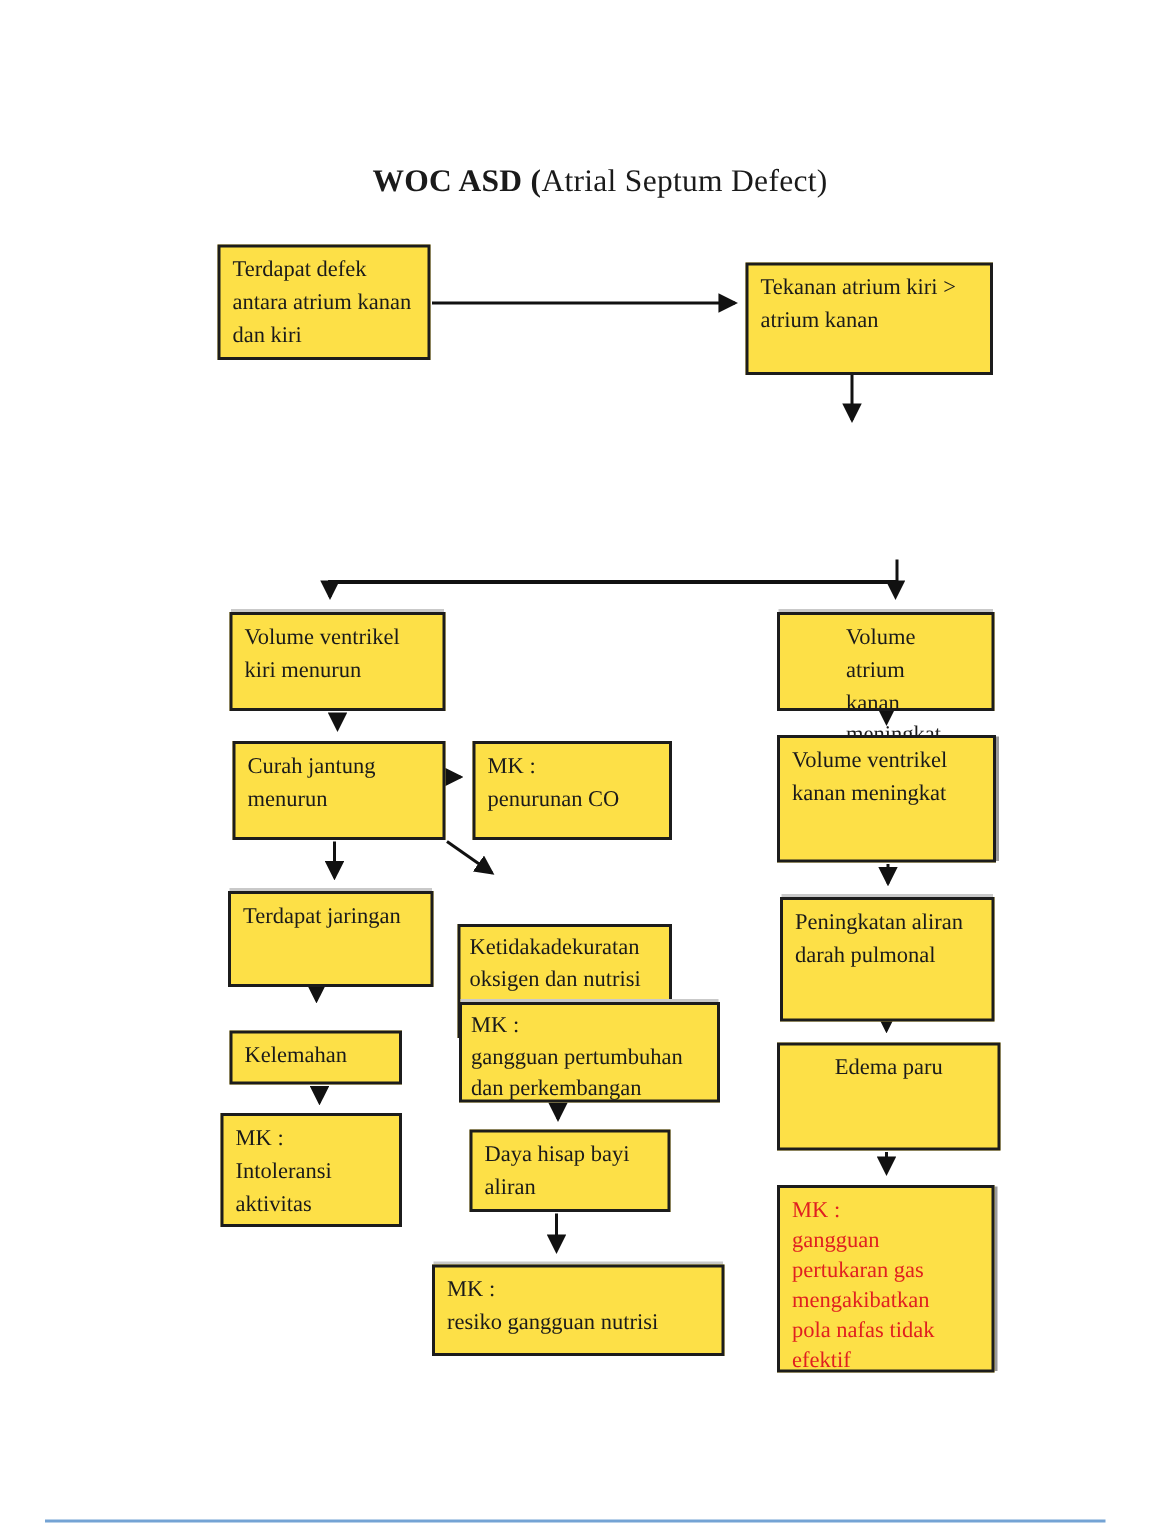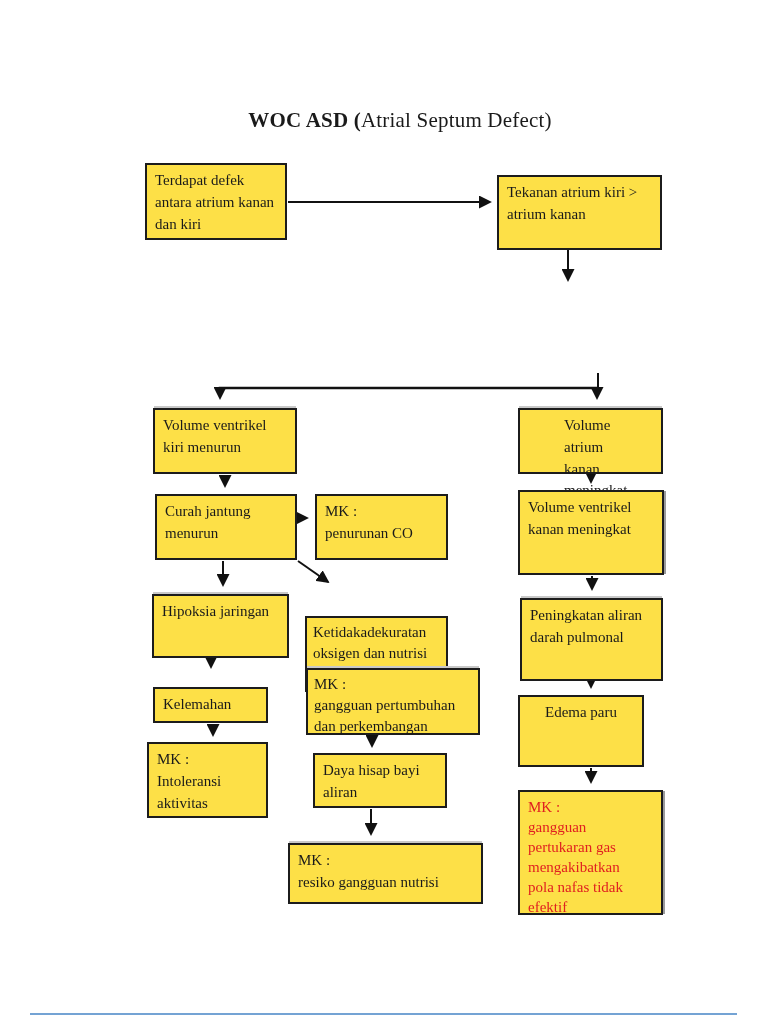--- a/index.html
+++ b/index.html
@@ -75,32 +75,32 @@
   <div class="box mk" style="left:315px;top:494px;width:133px;height:66px;">MK :
 penurunan CO</div>
 
   <div class="box sh-right" style="left:518px;top:490px;width:146px;height:85px;">Volume ventrikel
 kanan meningkat</div>
 
   <div class="box tight" style="left:305px;top:616px;width:143px;height:76px;">Ketidakadekuratan
 oksigen dan nutrisi
 ke jaringan</div>
 
-  <div class="box sh-top" style="left:152px;top:594px;width:137px;height:64px;">Hipoksia jaringan</div>
+  <div class="box sh-top" style="left:152px;top:594px;width:137px;height:64px;">Terdapat jaringan</div>
 
   <div class="box sh-top" style="left:520px;top:598px;width:143px;height:83px;">Peningkatan aliran
 darah pulmonal</div>
 
   <div class="box" style="left:153px;top:675px;width:115px;height:36px;margin-top:12px;">Kelemahan</div>
 
   <div class="box mk tight sh-top" style="left:306px;top:668px;width:174px;height:67px;">MK :
 gangguan pertumbuhan
 dan perkembangan</div>
 
-  <div class="box center" style="left:518px;top:695px;width:126px;height:72px;">Edema paru</div>
+  <div class="box center" style="left:518px;top:695px;width:149px;height:72px;">Edema paru</div>
 
   <div class="box mk" style="left:147px;top:742px;width:121px;height:76px;">MK :
 Intoleransi
 aktivitas</div>
 
   <div class="box" style="left:313px;top:753px;width:134px;height:55px;">Daya hisap bayi
 aliran</div>
 
   <div class="box mk red sh-right" style="left:518px;top:790px;width:145px;height:125px;">MK :
 gangguan

